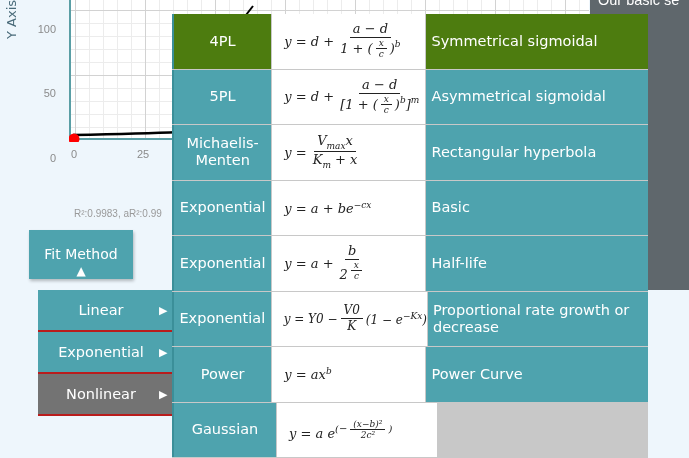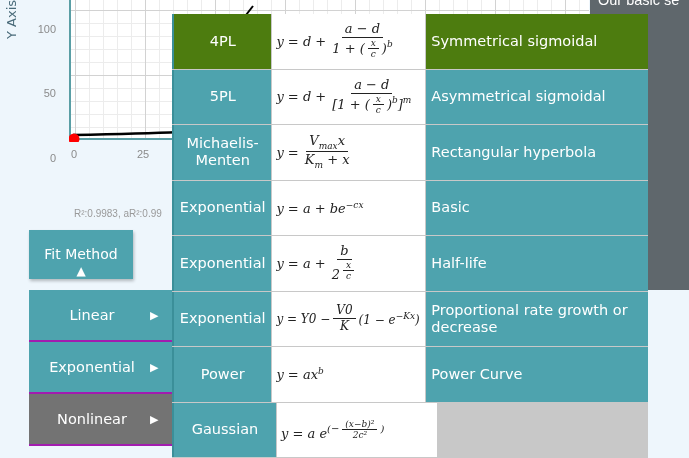--- a/index.html
+++ b/index.html
@@ -28,30 +28,30 @@
   .info-line { position: absolute; left: 6px; white-space: nowrap; }
   .info-link { color: #4fc3f7; text-decoration: underline; }
 
   
   .fit-btn { position: absolute; left: 29px; top: 230px; width: 104px; height: 49px; background: #4ea3ae; color: #ffffff; text-align: center; font-size: 14px; box-shadow: 1px 2px 3px rgba(0,0,0,0.25); cursor: pointer; font-family: "DejaVu Sans", sans-serif; }
   .fit-btn .lbl { display: block; padding-top: 16px; }
   .fit-btn .tri { display: block; font-size: 12px; margin-top: 2px; }
 
   
   .left-menu { position: absolute; left: 29px; top: 290px; width: 144px; }
-  .lm-item { position: relative; height: 52px; background: #4ea3ae; color: #ffffff; font-size: 14.5px; border-bottom: 2px solid #a21caf; display: flex; align-items: center; cursor: pointer; }
+  .lm-item { position: relative; height: 42px; background: #4ea3ae; color: #ffffff; font-size: 14.5px; border-bottom: 2px solid #b91c1c; display: flex; align-items: center; cursor: pointer; margin-left: 9px; }
   .lm-item.active { background: #737373; padding-left: 8px; }
   .lm-item .lm-label { position: absolute; left: 0; width: 126px; text-align: center; }
   .lm-item .lm-arrow { position: absolute; left: 121px; font-size: 11px; }
 
   
   .sub-table { position: absolute; left: 172px; top: 14px; width: 476px; background: #c8c8c8; }
   .sub-row { display: flex; height: 55.5px; border-bottom: 1.5px solid #c8c8c8; cursor: pointer; }
   .sub-name { width: 104px; background: #4ea3ae; color: #ffffff; font-size: 14.5px; display: flex; align-items: center; justify-content: center; text-align: center; line-height: 1.2; border-left: 2px solid #3b8f99; }
-  .sub-formula { width: 162px; background: #ffffff; color: #222; font-family: "DejaVu Serif", serif; font-style: italic; font-size: 13px; display: flex; align-items: center; padding-left: 4px; white-space: nowrap; border-left: 1px solid #c8c8c8; border-right: 1px solid #c8c8c8; }
+  .sub-formula { width: 162px; background: #ffffff; color: #222; font-family: "DejaVu Serif", serif; font-style: italic; font-size: 13px; display: flex; align-items: center; padding-left: 12px; white-space: nowrap; border-left: 1px solid #c8c8c8; border-right: 1px solid #c8c8c8; }
   .sub-desc { width: 232px; background: #4ea3ae; color: #ffffff; font-size: 14.5px; display: flex; align-items: center; padding-left: 5px; line-height: 1.15; }
   .sub-row.active .sub-name, .sub-row.active .sub-desc { background: #4d7c0f; }
 
   
   .frac { display: inline-flex; flex-direction: column; align-items: center; vertical-align: middle; margin: 0 3px; }
   .frac .num { border-bottom: 1px solid #222; padding: 0 3px; line-height: 1.15; }
   .frac .den { padding: 0 3px; line-height: 1.2; }
   .frac.small { font-size: 9px; }
   sup { font-size: 9px; }
   sub { font-size: 9px; }

